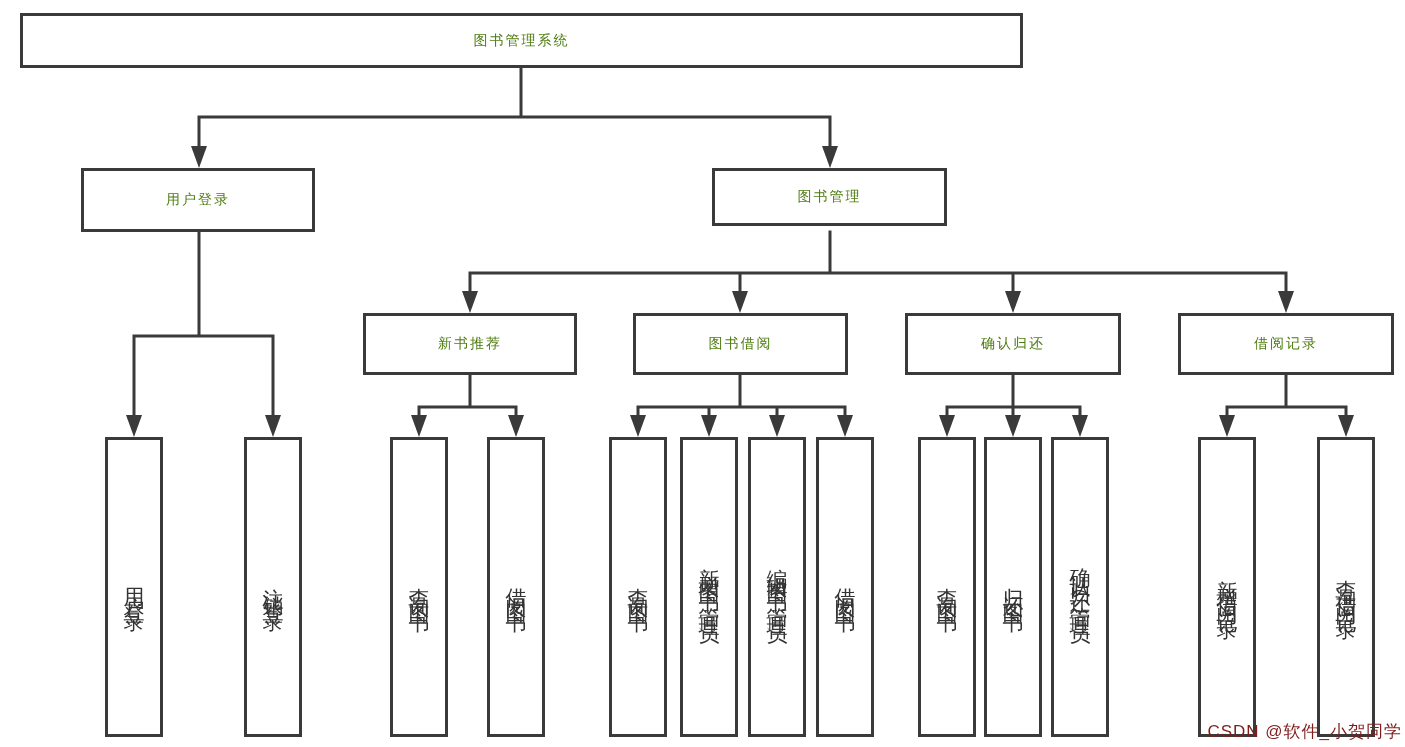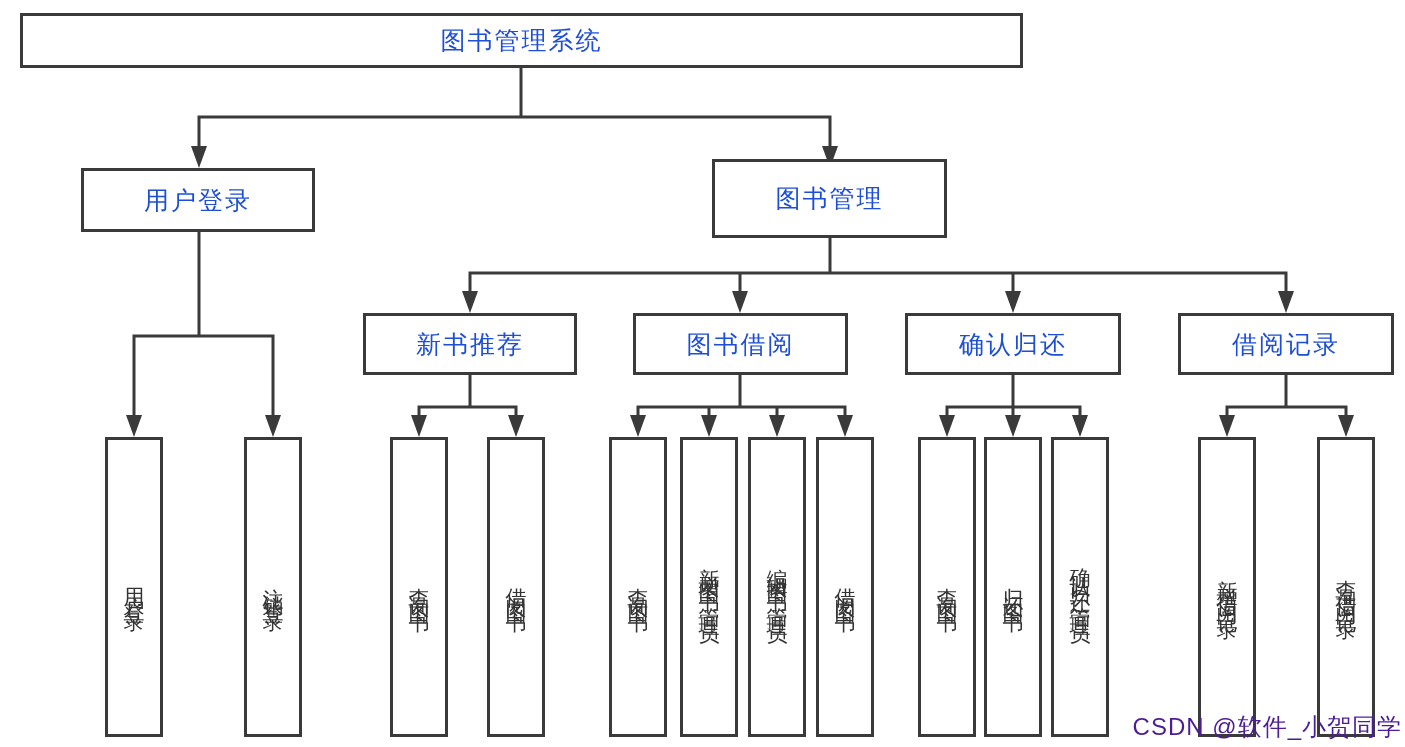--- a/index.html
+++ b/index.html
@@ -5,27 +5,27 @@
   html,body{margin:0;padding:0;background:#fff;}
   .stage{
     position:relative;width:1405px;height:747px;background:#ffffff;overflow:hidden;
     font-family:"Liberation Sans","DejaVu Sans",sans-serif;color:#333333;
   }
   .wires{position:absolute;left:0;top:0;}
   .box{
     position:absolute;background:#ffffff;border:3px solid #3a3a3a;box-sizing:border-box;
     display:flex;align-items:center;justify-content:center;
   }
-  .h-label{font-size:25px;letter-spacing:2px;white-space:nowrap;color:#1d4ed8;text-align:right;}
+  .h-label{font-size:14px;letter-spacing:2px;white-space:nowrap;color:#4d7c0f;text-align:right;}
   .v-label{
     writing-mode:vertical-rl;text-orientation:mixed;
     font-size:21px;letter-spacing:8px;line-height:1.15;color:#333333;white-space:nowrap;
   }
   .watermark{
-    position:absolute;right:3px;bottom:4px;font-size:24px;color:#4c1d95;
+    position:absolute;right:3px;bottom:4px;font-size:17px;color:#7f1d1d;
     letter-spacing:1px;white-space:nowrap;
   }
 </style>
 </head>
 <body>
 
 <div class="stage">
 
   <svg class="wires" width="1405" height="747" viewBox="0 0 1405 747" aria-hidden="true">
     <g stroke="#3a3a3a" stroke-width="3" fill="none" stroke-linecap="square">
@@ -86,21 +86,21 @@
     </g>
   </svg>
 
   <div class="box" style="left:20px;top:13px;width:1003px;height:55px">
     <span class="h-label">图书管理系统</span>
   </div>
 
   <div class="box" style="left:81px;top:168px;width:234px;height:64px">
     <span class="h-label">用户登录</span>
   </div>
-  <div class="box" style="left:712px;top:159px;width:235px;height:79px">
+  <div class="box" style="left:712px;top:168px;width:235px;height:58px">
     <span class="h-label">图书管理</span>
   </div>
 
   <div class="box" style="left:363px;top:313px;width:214px;height:62px">
     <span class="h-label">新书推荐</span>
   </div>
   <div class="box" style="left:633px;top:313px;width:215px;height:62px">
     <span class="h-label">图书借阅</span>
   </div>
   <div class="box" style="left:905px;top:313px;width:216px;height:62px">

